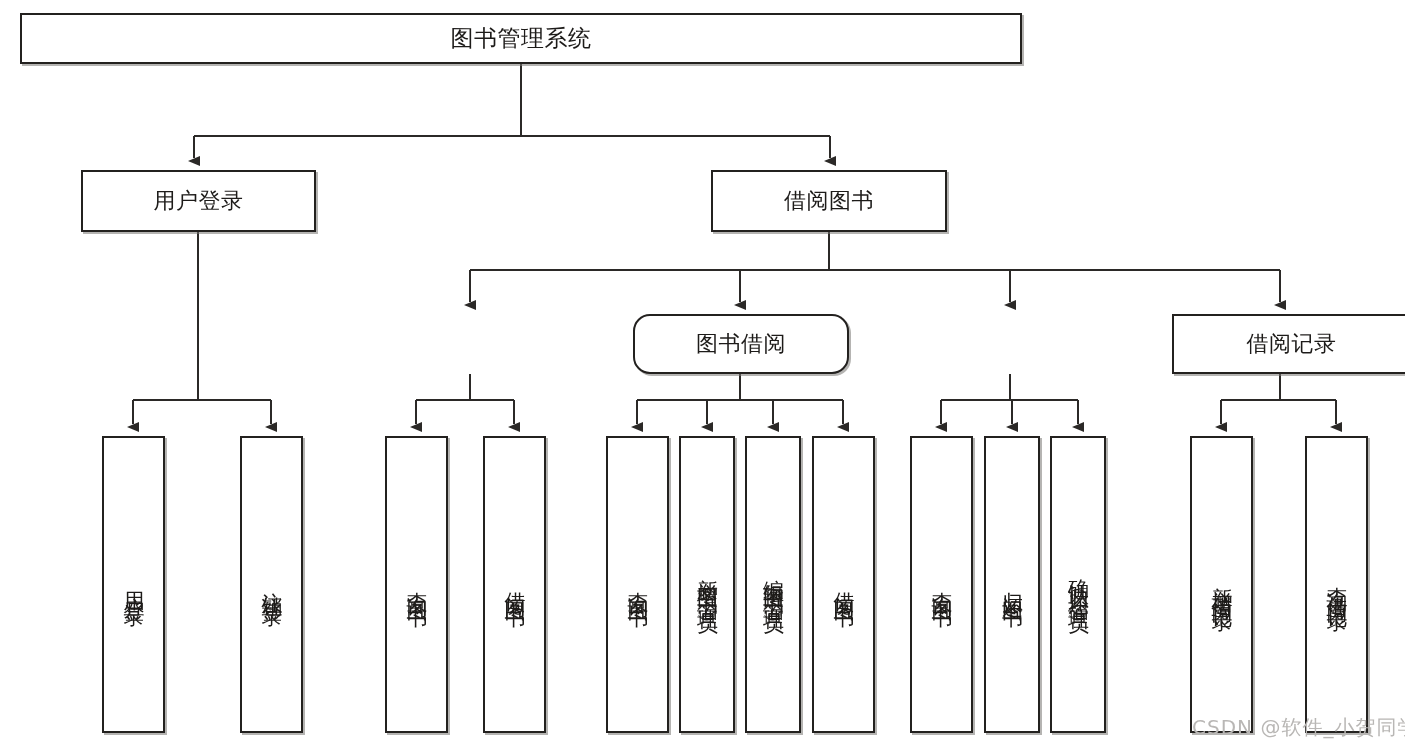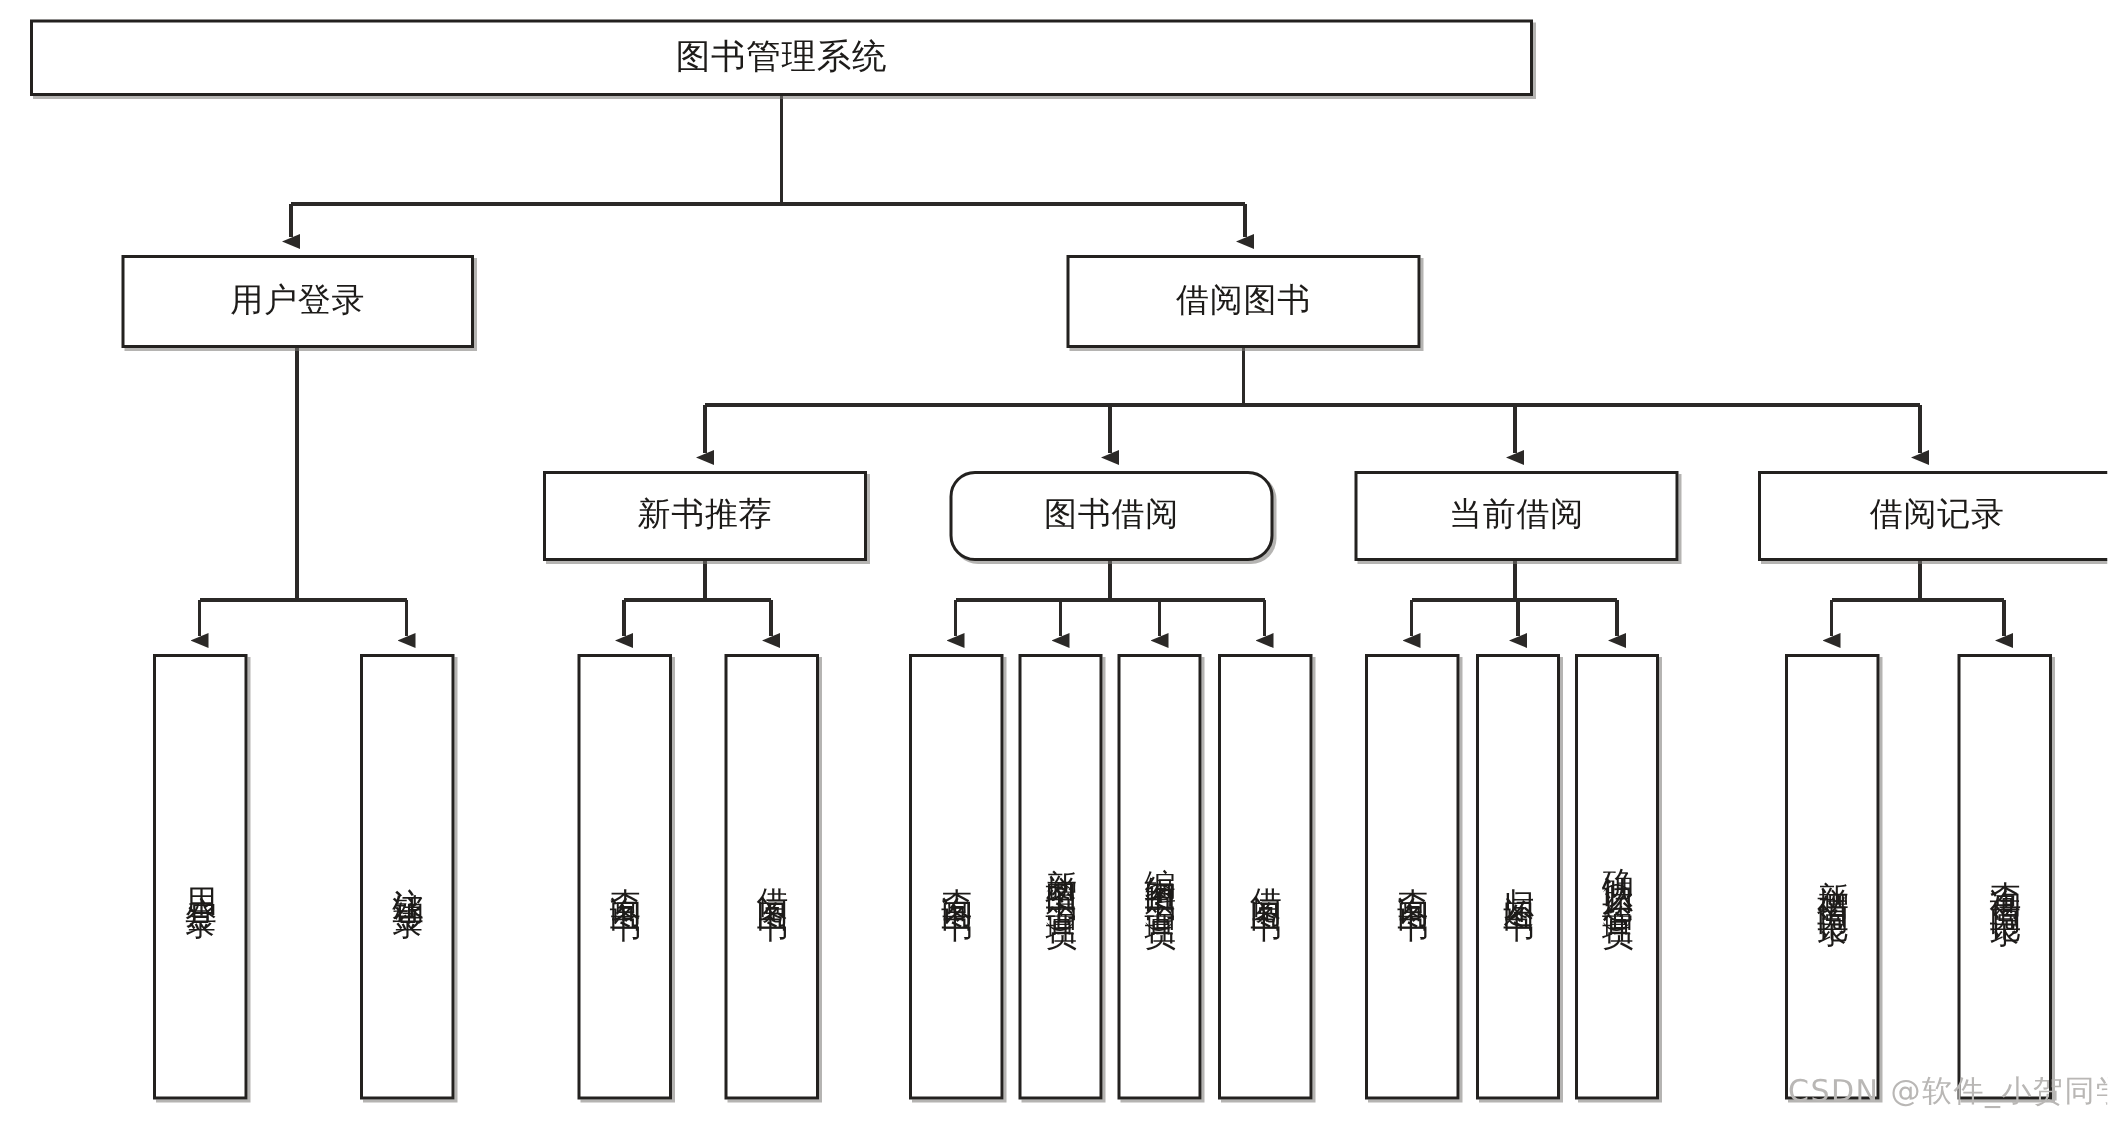--- a/index.html
+++ b/index.html
@@ -129,28 +129,22 @@
     <span class="node-label" style="color: rgb(29, 27, 25);">图书管理系统</span>
   </div>
 
   <div class="node h-node" style="left: 81px; top: 170px; width: 235px; height: 62px; border-color: rgb(35, 33, 31); background: rgb(255, 255, 255);">
     <span class="node-label" style="color: rgb(29, 27, 25);">用户登录</span>
   </div>
   <div class="node h-node" style="left: 711px; top: 170px; width: 236px; height: 62px; border-color: rgb(35, 33, 31); background: rgb(255, 255, 255);">
     <span class="node-label" style="color: rgb(29, 27, 25);">借阅图书</span>
   </div>
 
-  <div class="node h-node" style="left: 362px; top: 314px; width: 216px; height: 60px; border-color: rgb(35, 33, 31); background: rgb(255, 255, 255);">
-    <span class="node-label" style="color: rgb(29, 27, 25);">新书推荐</span>
-  </div>
   <div class="node h-node" style="left: 633px; top: 314px; width: 216px; height: 60px; border-color: rgb(35, 33, 31); background: rgb(255, 255, 255); border-radius: 17px;">
     <span class="node-label" style="color: rgb(29, 27, 25);">图书借阅</span>
-  </div>
-  <div class="node h-node" style="left: 903px; top: 314px; width: 216px; height: 60px; border-color: rgb(35, 33, 31); background: rgb(255, 255, 255);">
-    <span class="node-label" style="color: rgb(29, 27, 25);">当前借阅</span>
   </div>
   <div class="node h-node" style="left: 1172px; top: 314px; width: 239px; height: 60px; border-color: rgb(35, 33, 31); background: rgb(255, 255, 255);">
     <span class="node-label" style="color: rgb(29, 27, 25);">借阅记录</span>
   </div>
 
   <div class="node v-node" style="left: 102px; top: 436px; width: 63px; height: 297px; border-color: rgb(35, 33, 31); background: rgb(255, 255, 255);">
     <span class="node-label" style="color: rgb(29, 27, 25);">用户登录</span>
   </div>
   <div class="node v-node" style="left: 240px; top: 436px; width: 63px; height: 297px; border-color: rgb(35, 33, 31); background: rgb(255, 255, 255);">
     <span class="node-label" style="color: rgb(29, 27, 25);">注销登录</span>

